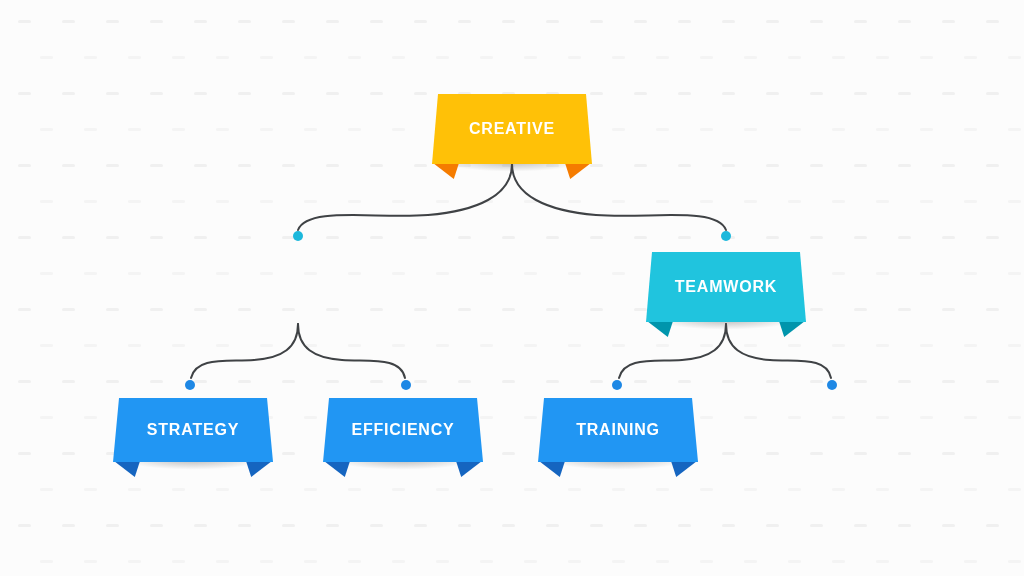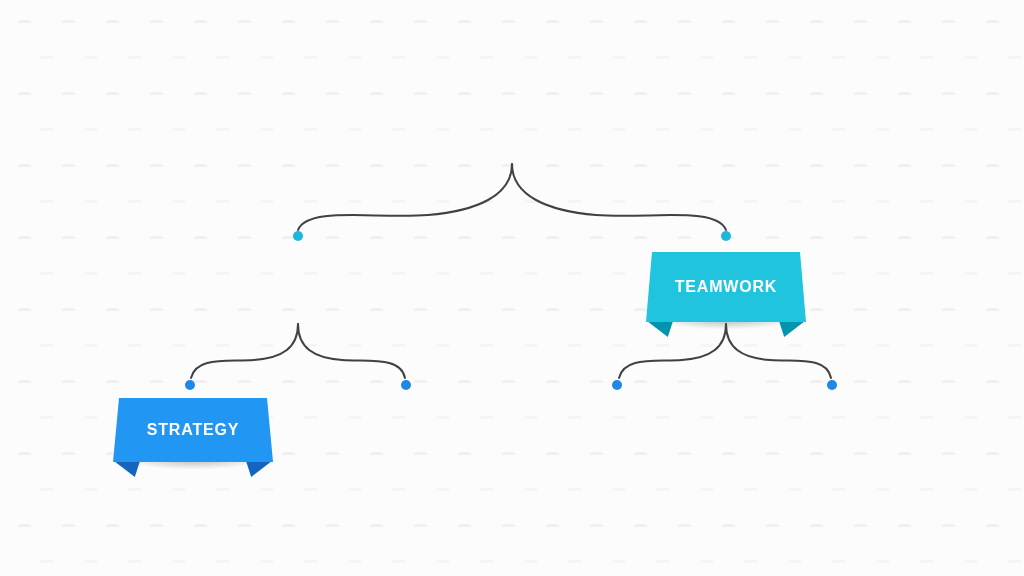--- a/index.html
+++ b/index.html
@@ -414,36 +414,60 @@
     <path d="M 726 324 C 726 348 742 358 770 360 C 796 362 827 356 831 378" stroke-width="2" stroke-linecap="round" stroke="#3F4245"></path>
 
     <circle cx="298" cy="236" r="5" fill="#1CB8DC"></circle>
     <circle cx="726" cy="236" r="5" fill="#1CB8DC"></circle>
     <circle cx="190" cy="385" r="5" fill="#1E88E5"></circle>
     <circle cx="406" cy="385" r="5" fill="#1E88E5"></circle>
     <circle cx="617" cy="385" r="5" fill="#1E88E5"></circle>
     <circle cx="832" cy="385" r="5" fill="#1E88E5"></circle>
   </svg>
 
+  <div class="node" style="left: 432px; top: 94px; width: 160px; height: 70px; --fill: #FFC107; --fold: #F57C00; --text: #FFFFFF;">
+    <div class="shadow"></div>
+    <div class="tail tail-l"></div>
+    <div class="tail tail-r"></div>
+    <div class="face">
+      <span class="label">CREATIVE</span>
+    </div>
+  </div>
 
 
   <div class="node" style="left: 646px; top: 252px; width: 160px; height: 70px; --fill: #20C4DE; --fold: #0095AC; --text: #FFFFFF;">
     <div class="shadow"></div>
     <div class="tail tail-l"></div>
     <div class="tail tail-r"></div>
     <div class="face">
       <span class="label">TEAMWORK</span>
     </div>
   </div>
 
   <div class="node" style="left: 113px; top: 398px; width: 160px; height: 64px; --fill: #2196F3; --fold: #1565C0; --text: #FFFFFF;">
     <div class="shadow"></div>
     <div class="tail tail-l"></div>
     <div class="tail tail-r"></div>
     <div class="face">
       <span class="label">STRATEGY</span>
     </div>
   </div>
 
-
+  <div class="node" style="left: 323px; top: 398px; width: 160px; height: 64px; --fill: #2196F3; --fold: #1565C0; --text: #FFFFFF;">
+    <div class="shadow"></div>
+    <div class="tail tail-l"></div>
+    <div class="tail tail-r"></div>
+    <div class="face">
+      <span class="label">EFFICIENCY</span>
+    </div>
+  </div>
+
+  <div class="node" style="left: 538px; top: 398px; width: 160px; height: 64px; --fill: #2196F3; --fold: #1565C0; --text: #FFFFFF;">
+    <div class="shadow"></div>
+    <div class="tail tail-l"></div>
+    <div class="tail tail-r"></div>
+    <div class="face">
+      <span class="label">TRAINING</span>
+    </div>
+  </div>
 
 
 </div>
 
 </body></html>

